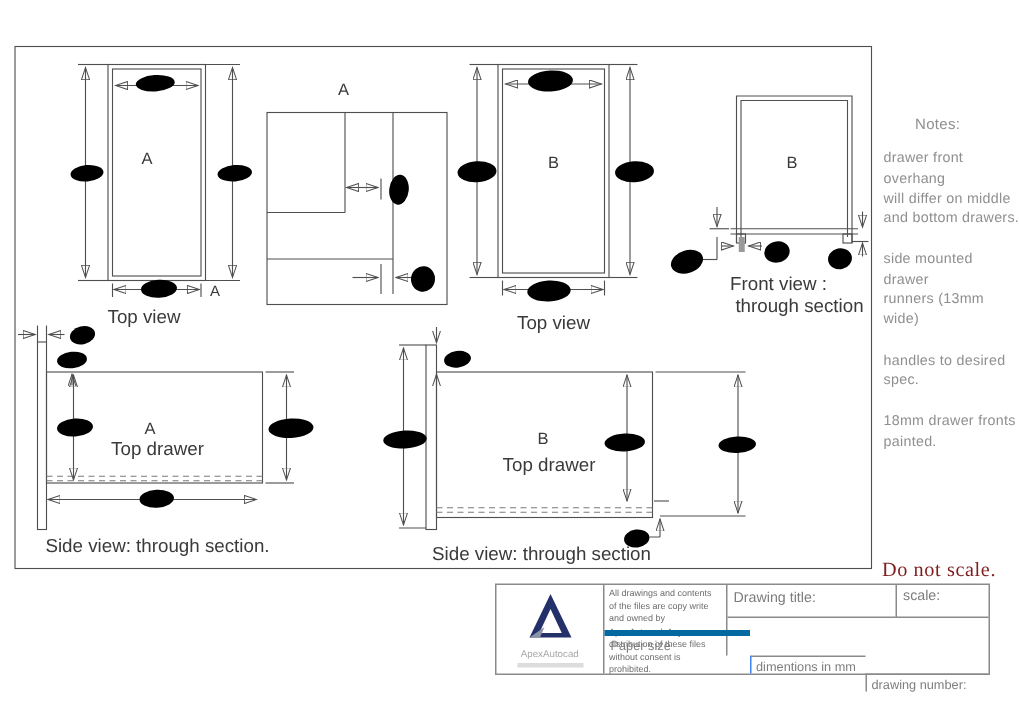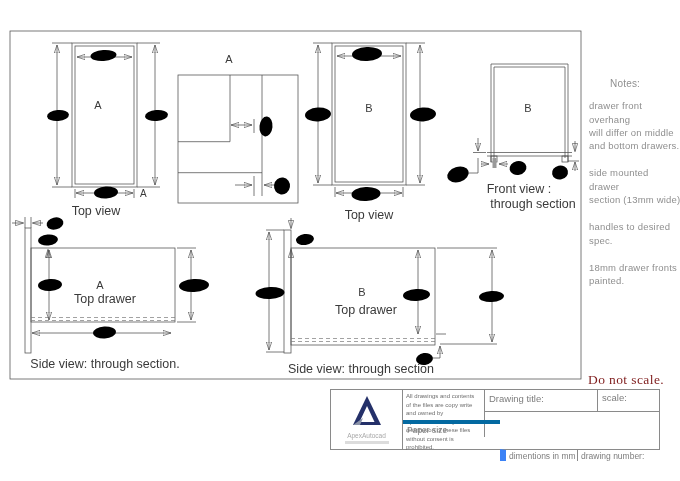--- a/index.html
+++ b/index.html
@@ -31,22 +31,22 @@
   .tb-title{left:154px;top:0;width:112px;height:22px;border-bottom:1px solid #8a8a8a;
             font-size:9.5px;padding:3px 0 0 4px;}
   .tb-scale{left:266px;top:0;width:62px;height:22px;border-left:1px solid #8a8a8a;
             border-bottom:1px solid #8a8a8a;font-size:9.5px;padding:2px 0 0 4px;}
   .tb-company{left:154px;top:22px;width:174px;height:25px;font-size:9.5px;padding:2px 0 0 4px;}
   .tb-company .co-name{position:absolute;left:84px;top:6px;font-size:7px;color:#555;}
   .tb-company .co-email{position:absolute;left:4px;top:15px;font-size:5.5px;color:#6e6e6e;}
   .tb-company .co-phone{position:absolute;left:73px;top:15px;font-size:5.5px;color:#6e6e6e;}
   .tb-paper{left:72px;top:30px;width:97px;height:12px;border-top:4px solid #0369a1;
             font-size:8.5px;padding:1px 0 0 4px;}
-  .tb-dims{left:169px;top:59px;width:77px;height:12px;border-top:1px solid #8a8a8a;
-           border-left:6px solid #3b82f6;font-size:8.5px;padding:1px 0 0 3px;}
+  .tb-dims{left:169px;top:47px;width:77px;height:12px;border-top:1px solid #8a8a8a;
+           border-left:1px solid #3b82f6;font-size:8.5px;padding:1px 0 0 3px;}
   .tb-num{left:246px;top:59px;width:82px;height:12px;border-top:1px solid #8a8a8a;
           border-left:1px solid #8a8a8a;font-size:8.5px;padding:1px 0 0 3px;}
   .logo-name{font-size:6.5px;color:#a8a8a8;margin-top:1px;}
   .logo-tag{width:44px;height:2.5px;background:#dcdcdc;margin:2px auto 0 auto;}
 </style>
 </head>
 <body>
 
 <div class="page">
 
@@ -207,21 +207,21 @@
       </g>
     </g>
   </svg>
 
   <div class="notes">
     <h4>Notes:</h4>
     <p>drawer front overhang
 will differ on middle
 and bottom drawers.</p>
     <p>side mounted drawer
-section (13mm wide)</p>
+runners (13mm wide)</p>
     <p>handles to desired
 spec.</p>
     <p>18mm drawer fronts
 painted.</p>
   </div>
 
   <div class="donotscale">Do not scale.</div>
 
   <div class="tb">
     <div class="cell tb-logo">

